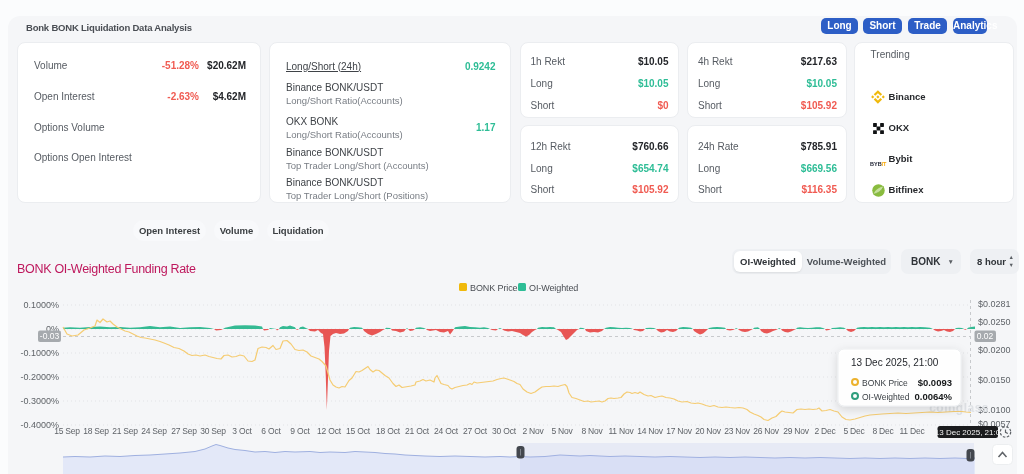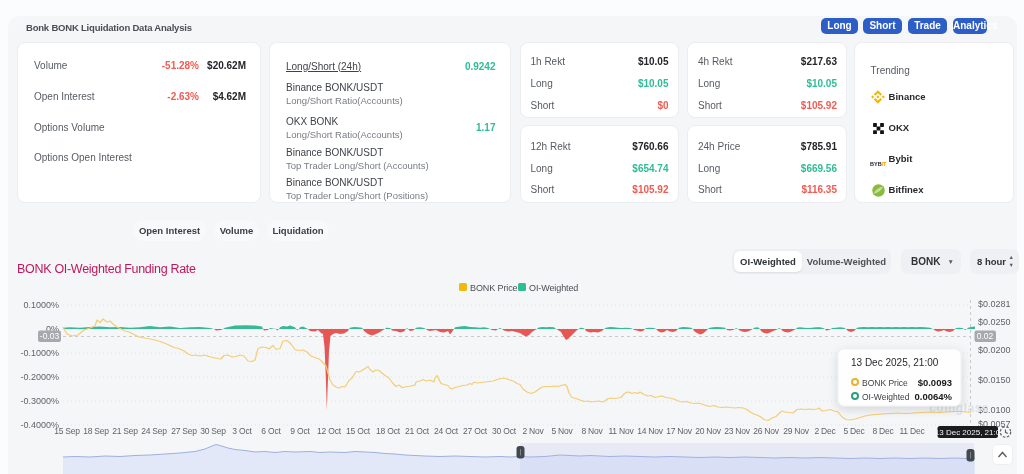--- a/index.html
+++ b/index.html
@@ -82,30 +82,30 @@
 </div>
 <div class="card" style="left:519.5px;top:125.4px;width:159px;height:77.5px;">
  <span class="lbl l10" style="top:14.9px;">12h Rekt</span>
       <span class="val rr" style="top:14.9px;right:9px;">$760.66</span>
  <span class="lbl l10" style="top:36.4px;">Long</span>
       <span class="teal rr" style="top:36.4px;right:9px;">$654.74</span>
  <span class="lbl l10" style="top:58px;">Short</span>
       <span class="red rr" style="top:58px;right:9px;">$105.92</span>
 </div>
 <div class="card" style="left:687px;top:125.4px;width:160px;height:77.5px;">
- <span class="lbl l10" style="top:14.9px;">24h Price</span>
+ <span class="lbl l10" style="top:14.9px;">24h Rate</span>
       <span class="val rr" style="top:14.9px;right:9px;">$785.91</span>
  <span class="lbl l10" style="top:36.4px;">Long</span>
       <span class="teal rr" style="top:36.4px;right:9px;">$669.56</span>
  <span class="lbl l10" style="top:58px;">Short</span>
       <span class="red rr" style="top:58px;right:9px;">$116.35</span>
 </div>
 
 <div class="card" style="left:853.6px;top:41.5px;width:160px;height:161.5px;">
- <div class="lbl abs" style="left:16px;top:22px;">Trending</div>
+ <div class="lbl abs" style="left:16px;top:6px;">Trending</div>
  <div class="abs" style="left:16px;top:47px;"><svg width="14" height="14" viewBox="0 0 127 127">
           <g fill="#f0b90b">
             <path d="M38.73,53.2 L62.63,29.3 L86.55,53.21 L100.46,39.3 L62.63,1.48 L24.82,39.29 Z"></path>
             <path d="M1.38,62.62 L15.29,48.71 L29.2,62.62 L15.29,76.53 Z"></path>
             <path d="M38.73,72.05 L62.63,95.95 L86.55,72.04 L100.47,85.94 L62.63,123.76 L24.81,85.95 Z"></path>
             <path d="M97.42,62.63 L111.33,48.72 L125.24,62.63 L111.33,76.54 Z"></path>
             <path d="M76.74,62.62 L62.63,48.51 L48.52,62.62 L62.63,76.73 Z"></path>
           </g>
         </svg></div>
  <div class="exl" style="top:48px;">Binance</div>

